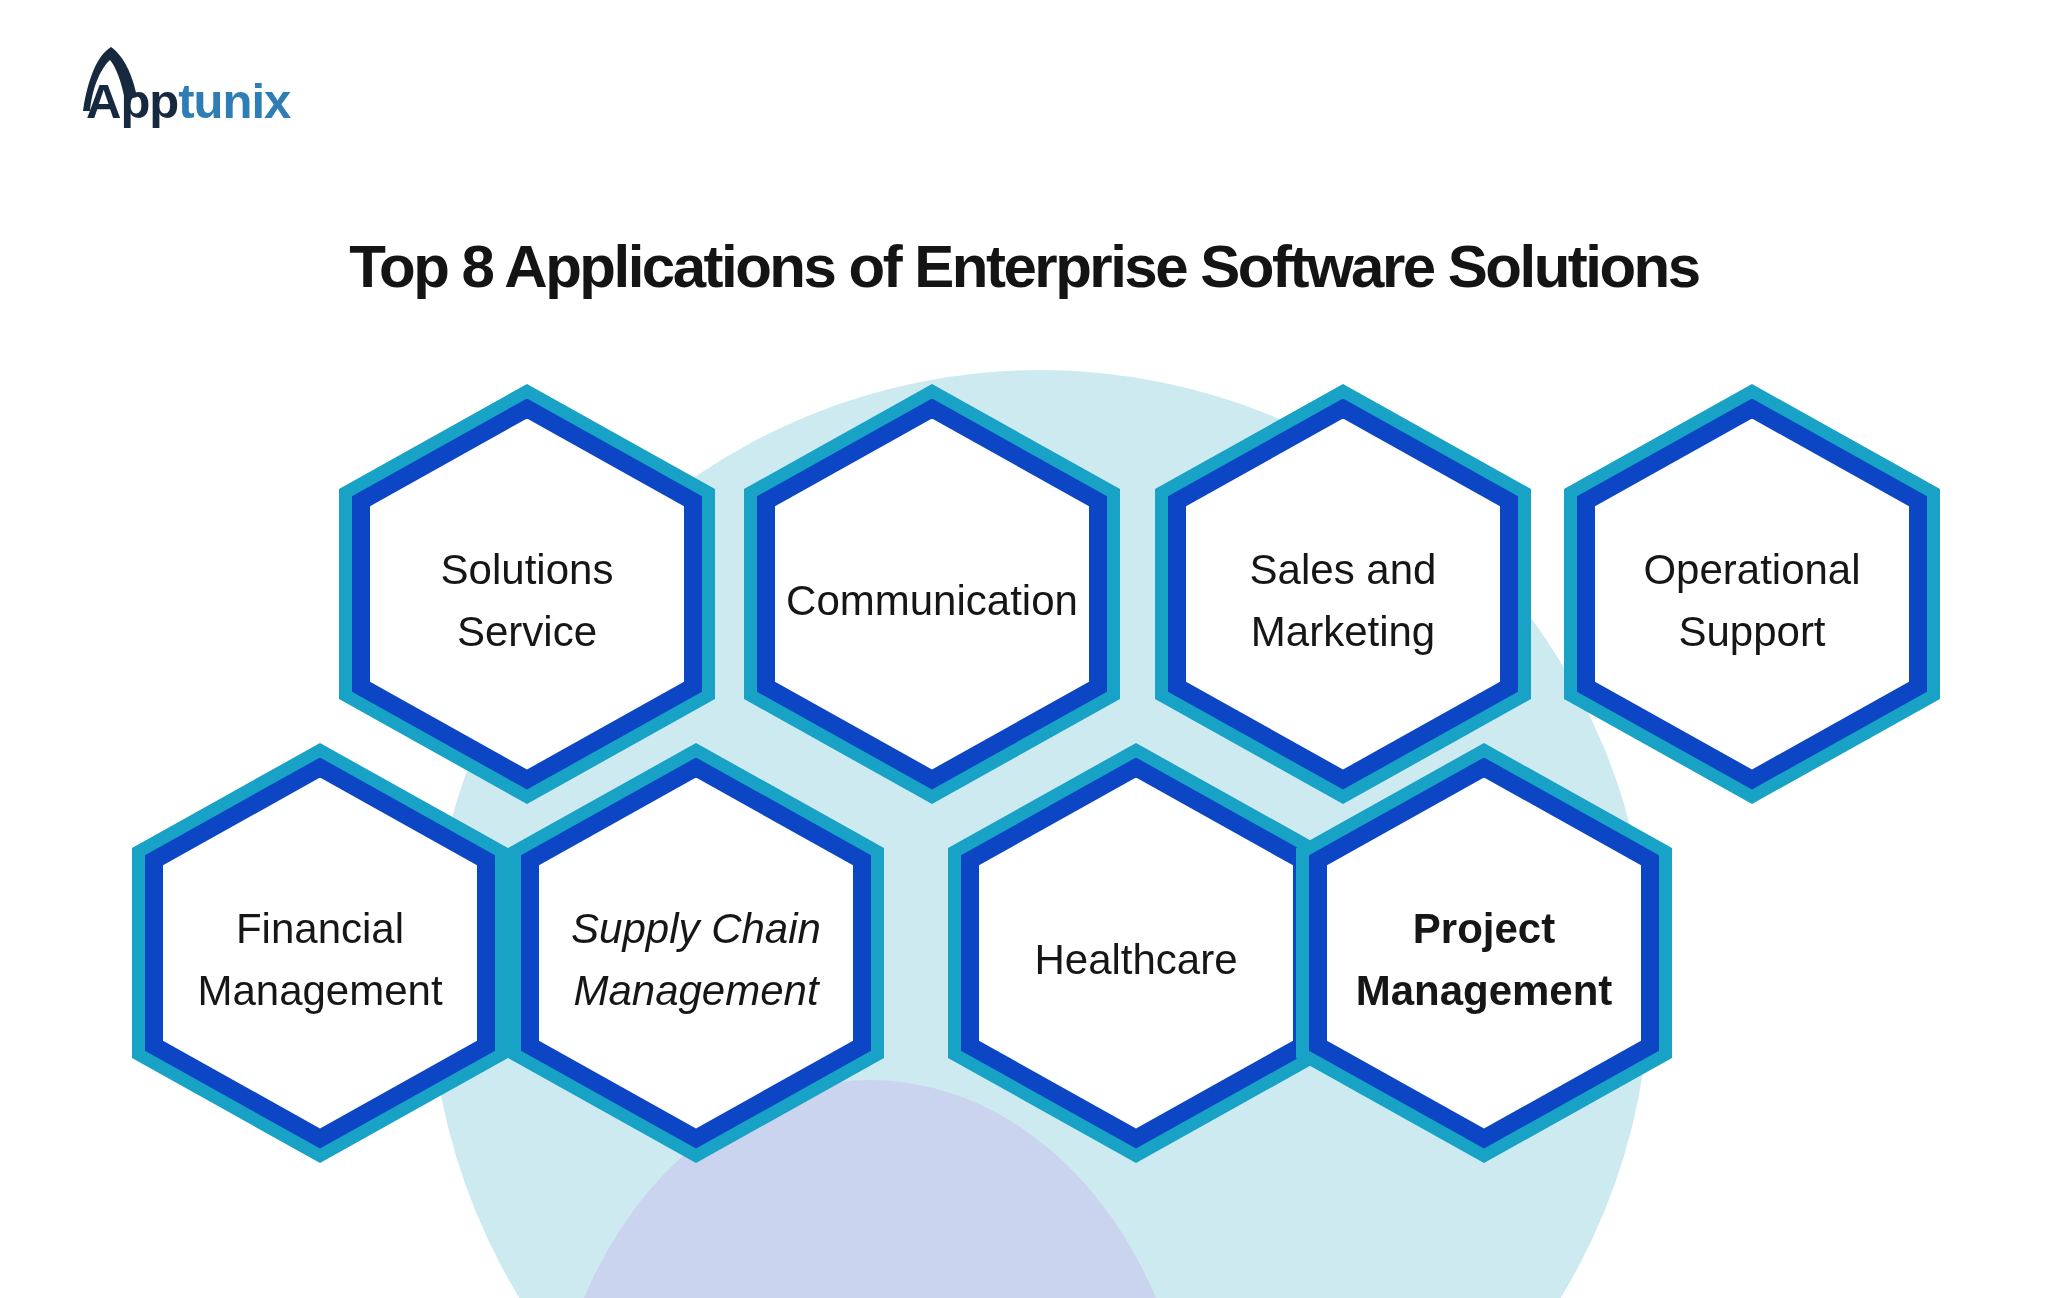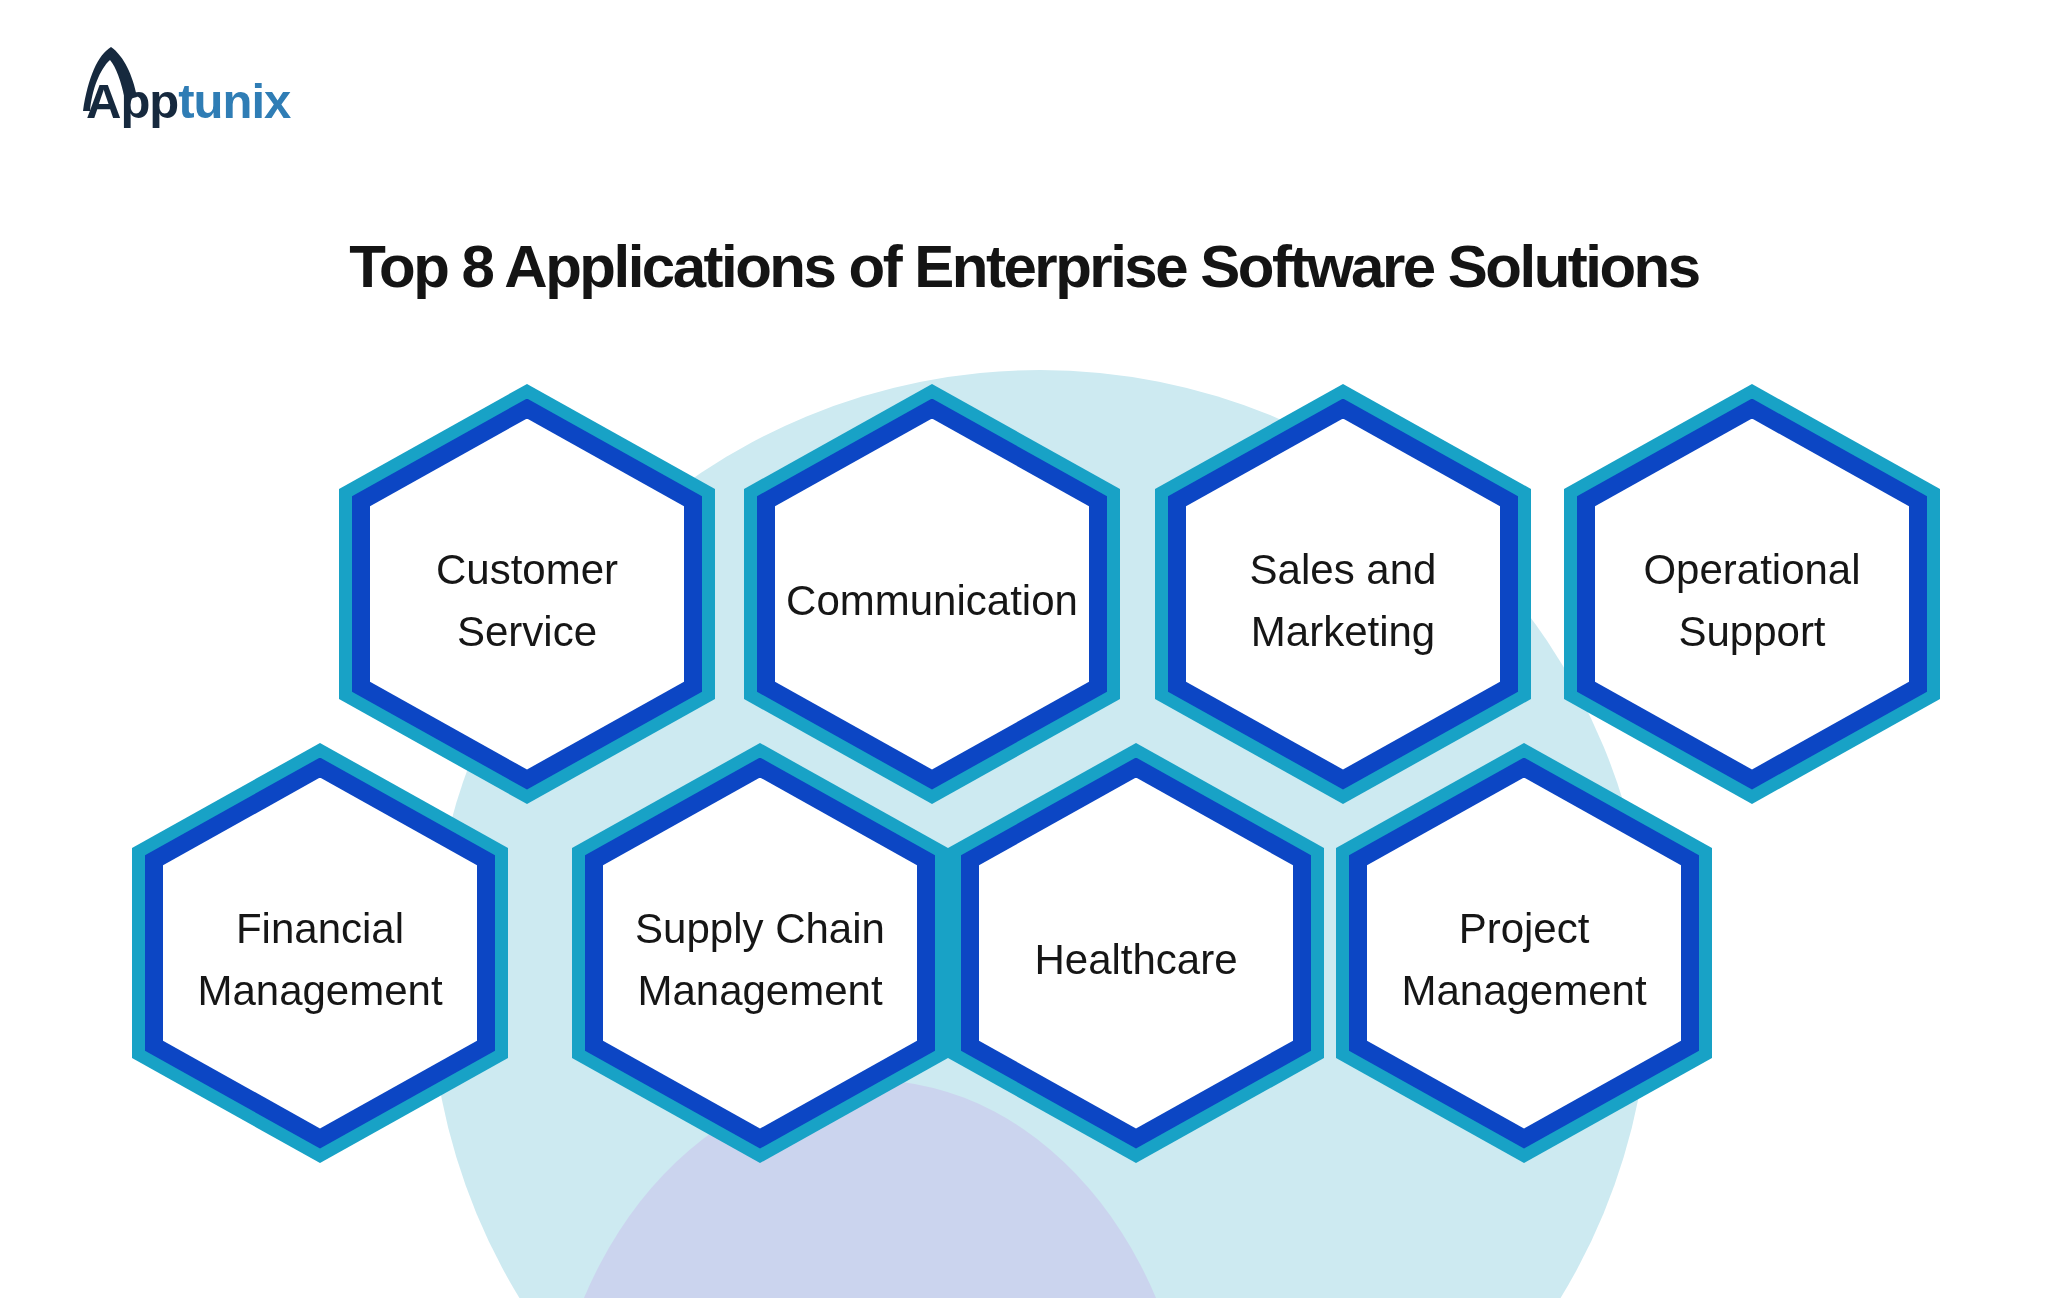--- a/index.html
+++ b/index.html
@@ -58,23 +58,23 @@
     text-align:center;
   }
   .hex-label .line{display:block;font-size:42px;line-height:62px;white-space:nowrap;}
   
   .h0{left:339px;top:384px;}
   .h1{left:744px;top:384px;}
   .h2{left:1155px;top:384px;padding-left:16px;}
   .h3{left:1564px;top:384px;}
   
   .h4{left:132px;top:743px;}
-  .h5{left:572px;top:743px;}
+  .h5{left:508px;top:743px;font-style:italic;}
   .h6{left:948px;top:743px;padding-left:19px;}
-  .h7{left:1336px;top:743px;}
+  .h7{left:1296px;top:743px;font-weight:bold;}
 </style>
 </head>
 <body>
 
 <div class="canvas">
 
   <div class="bg-circle"></div>
   <div class="bg-ellipse"></div>
 
   <div class="logo">
@@ -86,21 +86,21 @@
     </div>
   </div>
 
   <h1 class="title">Top 8 Applications of Enterprise Software Solutions</h1>
 
   <div class="hex h0">
     <div class="hex-layer hex-outer"></div>
     <div class="hex-layer hex-mid"></div>
     <div class="hex-layer hex-inner"></div>
     <div class="hex-label">
-      <span class="line">Customer</span>
+      <span class="line">Solutions</span>
       <span class="line">Service</span>
     </div>
   </div>
 
   <div class="hex h1">
     <div class="hex-layer hex-outer"></div>
     <div class="hex-layer hex-mid"></div>
     <div class="hex-layer hex-inner"></div>
     <div class="hex-label">
       <span class="line">Communication</span>

